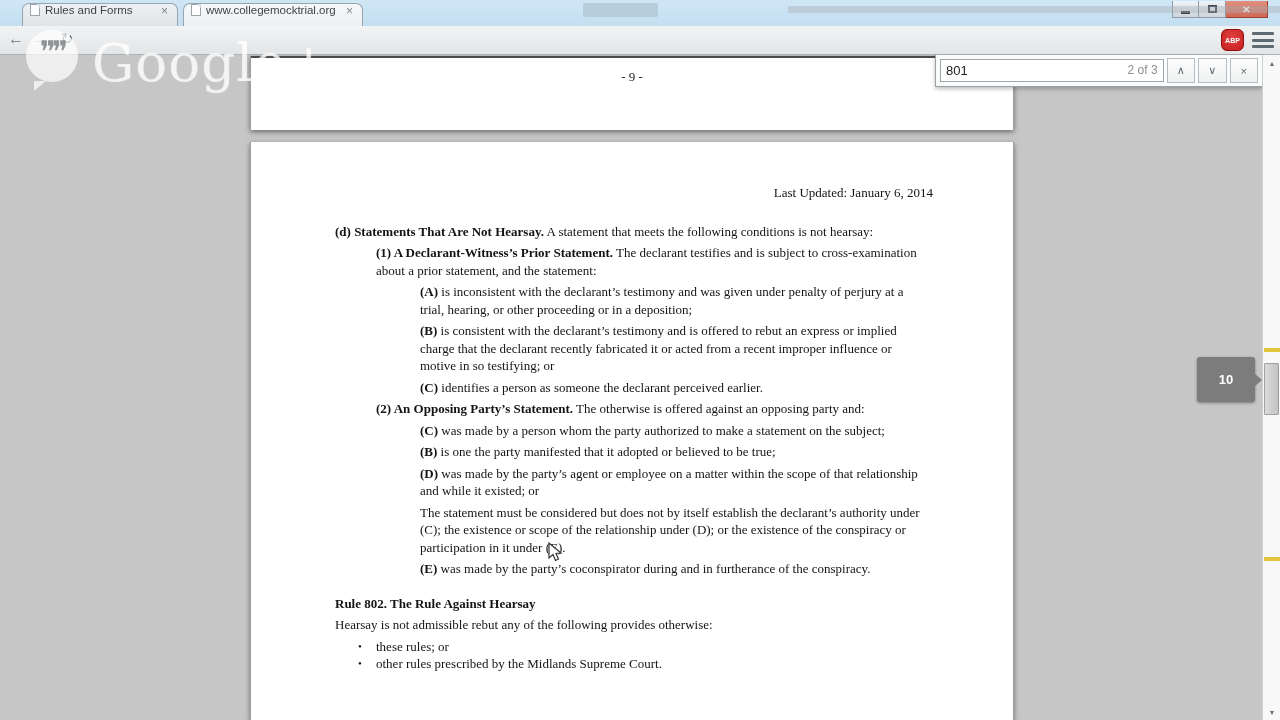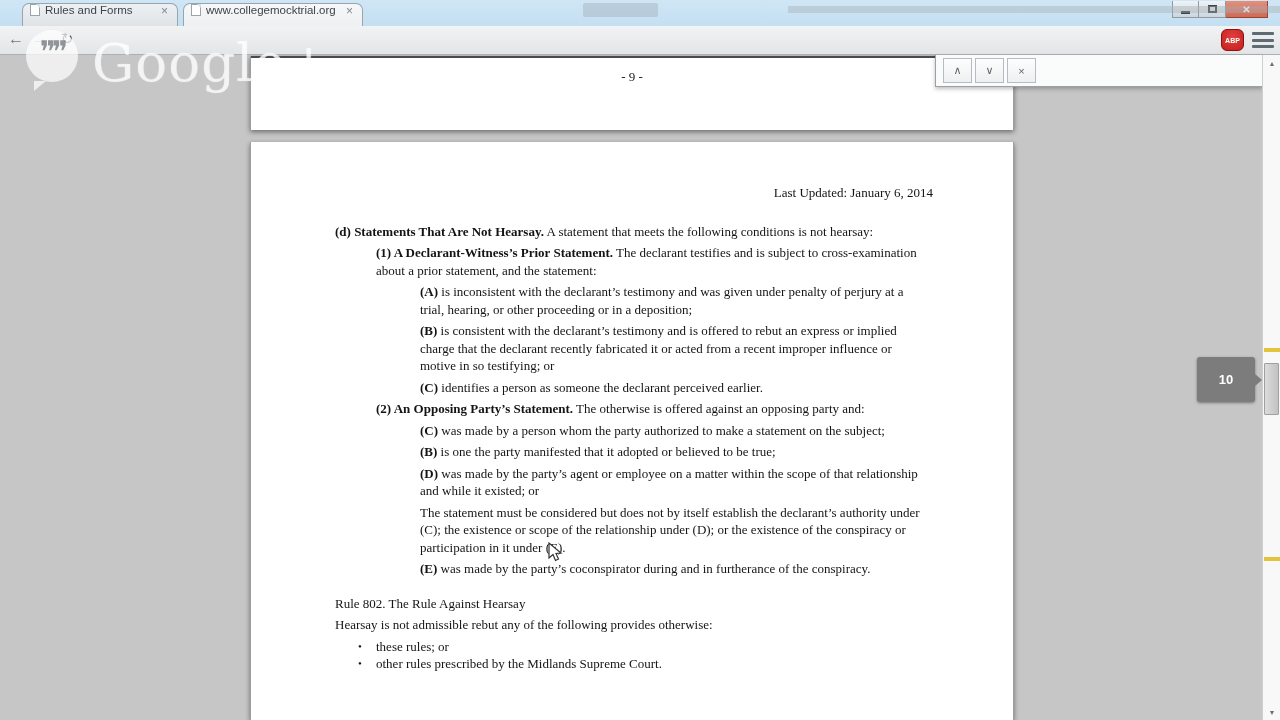--- a/index.html
+++ b/index.html
@@ -65,21 +65,21 @@
   .page-9 { top:1px; height:74px; }
   .page-9 .cutline { position:absolute; left:0; top:0; width:100%; height:2px; background:#4a4a4a; }
   .page-9 .footer-num { position:absolute; left:0; top:13px; width:100%; text-align:center;
     font-family:"Liberation Serif",serif; font-size:13px; color:#222; }
   .page-10 { top:87px; height:578px; }
   .doc-content { padding:42px 80px 0 80px; font-family:"Liberation Serif",serif; font-size:13px;
     line-height:17.5px; color:#141414; }
   .updated { text-align:right; margin-bottom:21px; }
   .doc-p { margin:4px; } .doc-p b { font-weight:bold; }
   .ind1 { margin-left:45px; } .ind2 { margin-left:89px; }
-  .rule-heading { font-weight:normal; margin-top:17px; }
+  .rule-heading { font-weight:bold; margin-top:17px; }
   .bullet-line { margin-left:27px; display:flex; }
   .bullet-dot { width:18px; flex:none; font-size:11px; }
 
   .page-badge { position:absolute; left:1197px; top:302px; width:58px; height:45px; background:var(--page_badge);
     border-radius:3px; color:#fff; font-size:13px; font-weight:bold; display:flex; align-items:center;
     justify-content:center; box-shadow:0 1px 3px rgba(0,0,0,.4); }
   .page-badge::after { content:""; position:absolute; right:-7px; top:17px; border-style:solid;
     border-width:6px 0 6px 7px; border-color:transparent transparent transparent var(--page_badge); }
 
   
@@ -148,20 +148,24 @@
   </div>
   <div class="abp-badge">ABP</div>
   <div class="menu-btn">
       <span></span>
       <span></span>
       <span></span>
     </div>
 </div>
 
 <div class="findbar">
+  <div class="find-input-wrap">
+    <input class="find-input" type="text" value="801" style="">
+    <span class="find-count">2 of 3</span>
+  </div>
   <div class="find-btn">∧</div>
   <div class="find-btn">∨</div>
   <div class="find-btn">×</div>
 </div>
 
 <div class="viewer">
   <div class="pdf-page page-9">
     <div class="cutline"></div>
     <div class="footer-num">- 9 -</div>
   </div>

